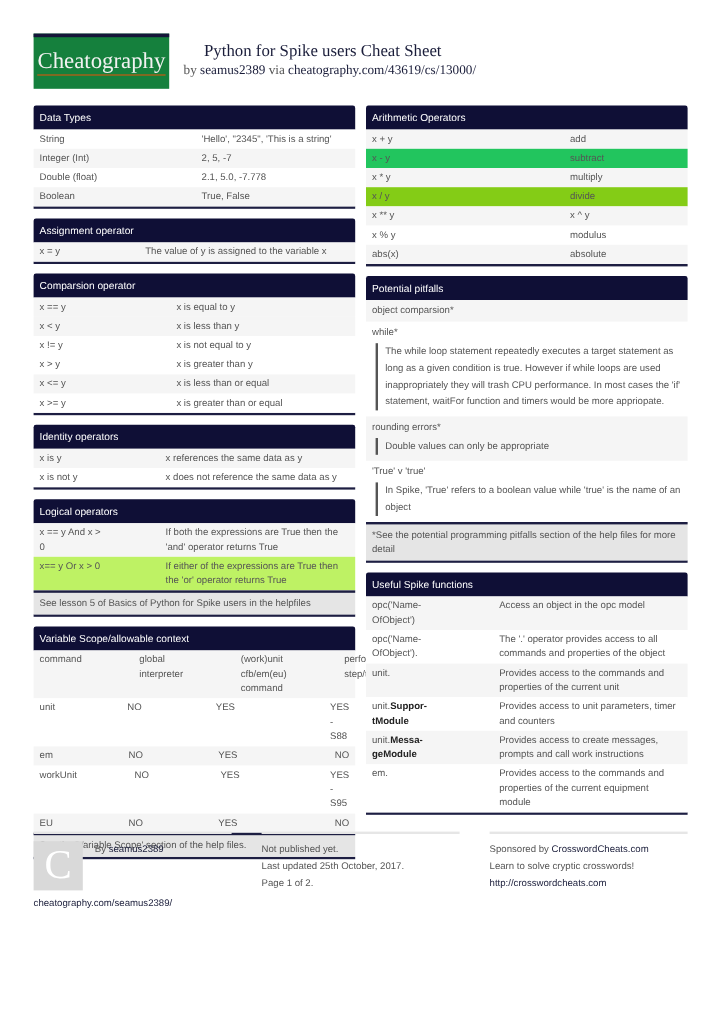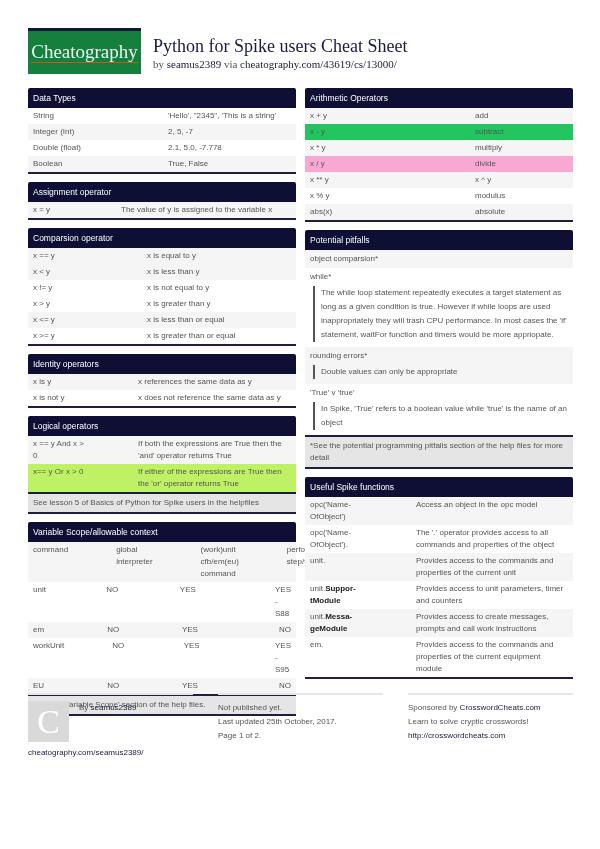--- a/index.html
+++ b/index.html
@@ -1,20 +1,20 @@
 <!DOCTYPE html>
 <html><head>
 <meta charset="utf-8">
 <style>
   * { box-sizing: border-box; margin: 0; padding: 0; }
   body { width: 600px; height: 849px; background: #fff; position: relative; font-family: "Liberation Sans", sans-serif; color: #444; overflow: hidden; }
   .logo { position: absolute; left: 28px; top: 28px; width: 113px; height: 46px; background: #15803d; border-top: 3px solid #15163a; display: flex; align-items: center; justify-content: center; }
   .logo span { font-family: "Liberation Serif", serif; color: #f2f2f2; font-size: 19px; border-bottom: 1px solid #c55a11; line-height: 20px; }
   .title-block { position: absolute; left: 153px; top: 36px; font-family: "Liberation Serif", serif; }
-  .title { font-size: 18px; color: #1a1d3a; }
+  .title { font-size: 14px; color: #1a1d3a; margin-left: 17px; }
   .byline { font-size: 11px; color: #555; margin-top: 1px; }
   .byline b { font-weight: normal; color: #1a1d3a; }
   .col { position: absolute; top: 88px; width: 268px; }
   .col.left { left: 28px; }
   .col.right { left: 305px; }
   .box { margin-bottom: 8px; border-bottom: 2px solid #1d1e42; }
   .hdr { background: #0f0f36; color: #fff; font-size: 8.5px; height: 20px; line-height: 20px; padding-left: 5px; border-radius: 2px 2px 0 0; }
   .row { display: flex; font-size: 8px; line-height: 12px; padding: 2px 5px; color: #555; gap: 48px; }
   .row:nth-child(even) { background: #f5f5f5; }
   .row:nth-child(odd) { background: #fff; }
@@ -192,21 +192,21 @@
           <span>add</span>
         </div>
       <div class="row" style="background:#22c55e">
           <span class="k" style="width:117px">x - y</span>
           <span>subtract</span>
         </div>
       <div class="row" style="background:#f5f5f5">
           <span class="k" style="width:117px">x * y</span>
           <span>multiply</span>
         </div>
-      <div class="row" style="background:#f9a8d4">
+      <div class="row" style="background:#84cc16">
           <span class="k" style="width:117px">x / y</span>
           <span>divide</span>
         </div>
       <div class="row" style="background:#f5f5f5">
           <span class="k" style="width:117px">x ** y</span>
           <span>x ^ y</span>
         </div>
       <div class="row" style="background:#fff">
           <span class="k" style="width:117px">x % y</span>
           <span>modulus</span>

